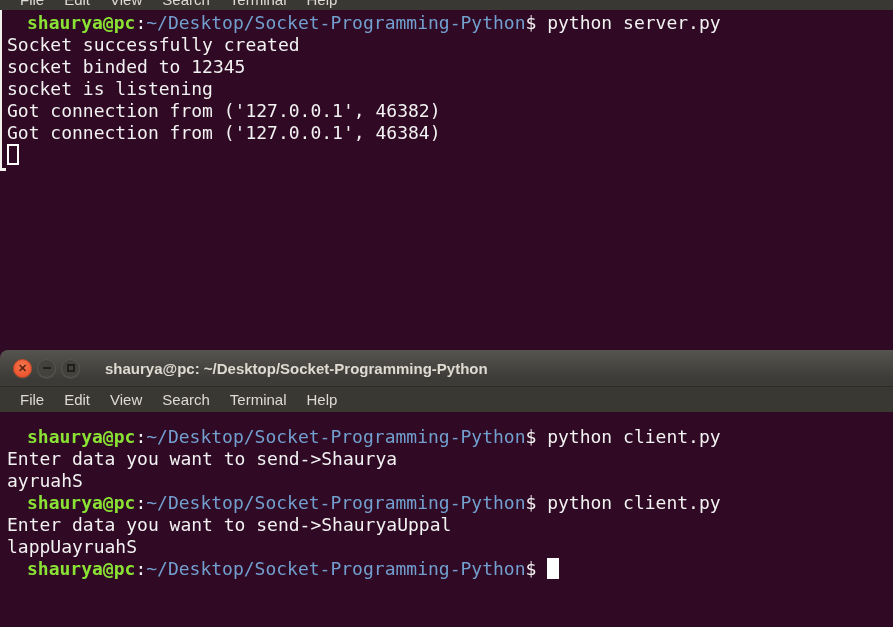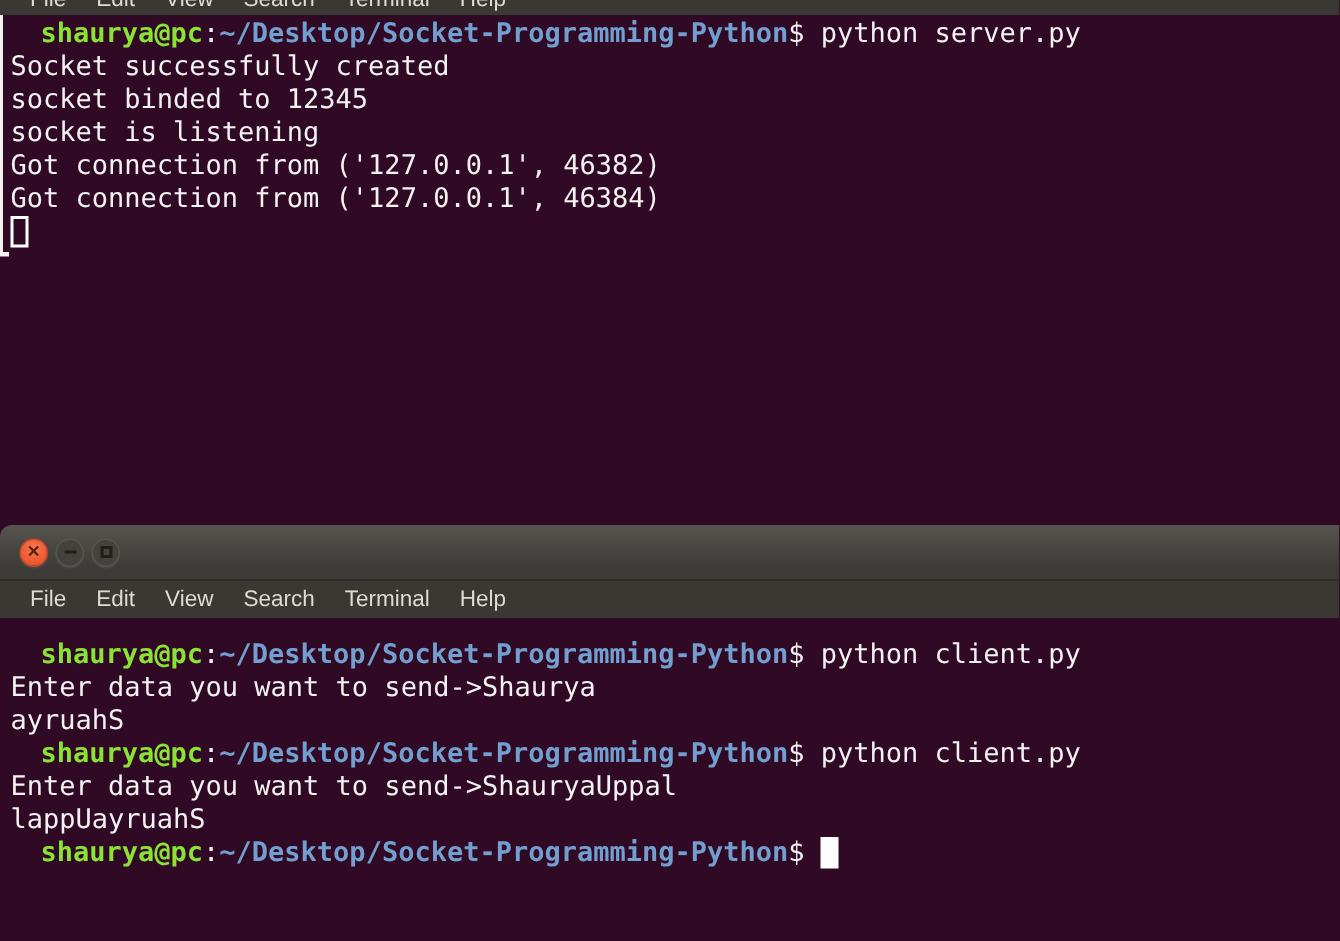--- a/index.html
+++ b/index.html
@@ -66,21 +66,21 @@
 
   
   .tlines {
     font-family: "DejaVu Sans Mono", monospace;
     font-size: 18px; line-height: 22px;
     color: var(--terminal-fg);
     white-space: pre;
   }
   .tline { height: 22px; }
   .seg-green { color: var(--prompt-user-color); font-weight: bold; margin-left: 20px; }
-  .seg-blue  { color: var(--prompt-path-color); font-weight: bold; }
+  .seg-blue  { color: var(--prompt-path-color); font-weight: normal; }
   .seg-fg    { color: var(--terminal-fg); }
   .cursor-hollow {
     display: inline-block; width: 12px; height: 21px;
     border: 2px solid var(--cursor-color);
     vertical-align: bottom; margin-bottom: 1px;
   }
   .cursor-solid {
     display: inline-block; width: 12px; height: 21px;
     background: var(--cursor-color);
     vertical-align: bottom; margin-bottom: 1px;
@@ -154,20 +154,21 @@
   <div class="titlebar">
     <div class="winbtn close">
       <span class="x-icon">✕</span>
     </div>
     <div class="winbtn">
       <span class="min-icon"></span>
     </div>
     <div class="winbtn">
       <span class="max-icon"></span>
     </div>
+    <div class="title">shaurya@pc: ~/Desktop/Socket-Programming-Python</div>
   </div>
   <div class="menubar">
       <span class="menu-item">File</span>
       <span class="menu-item">Edit</span>
       <span class="menu-item">View</span>
       <span class="menu-item">Search</span>
       <span class="menu-item">Terminal</span>
       <span class="menu-item">Help</span>
     </div>
   <div class="terminal-body">

